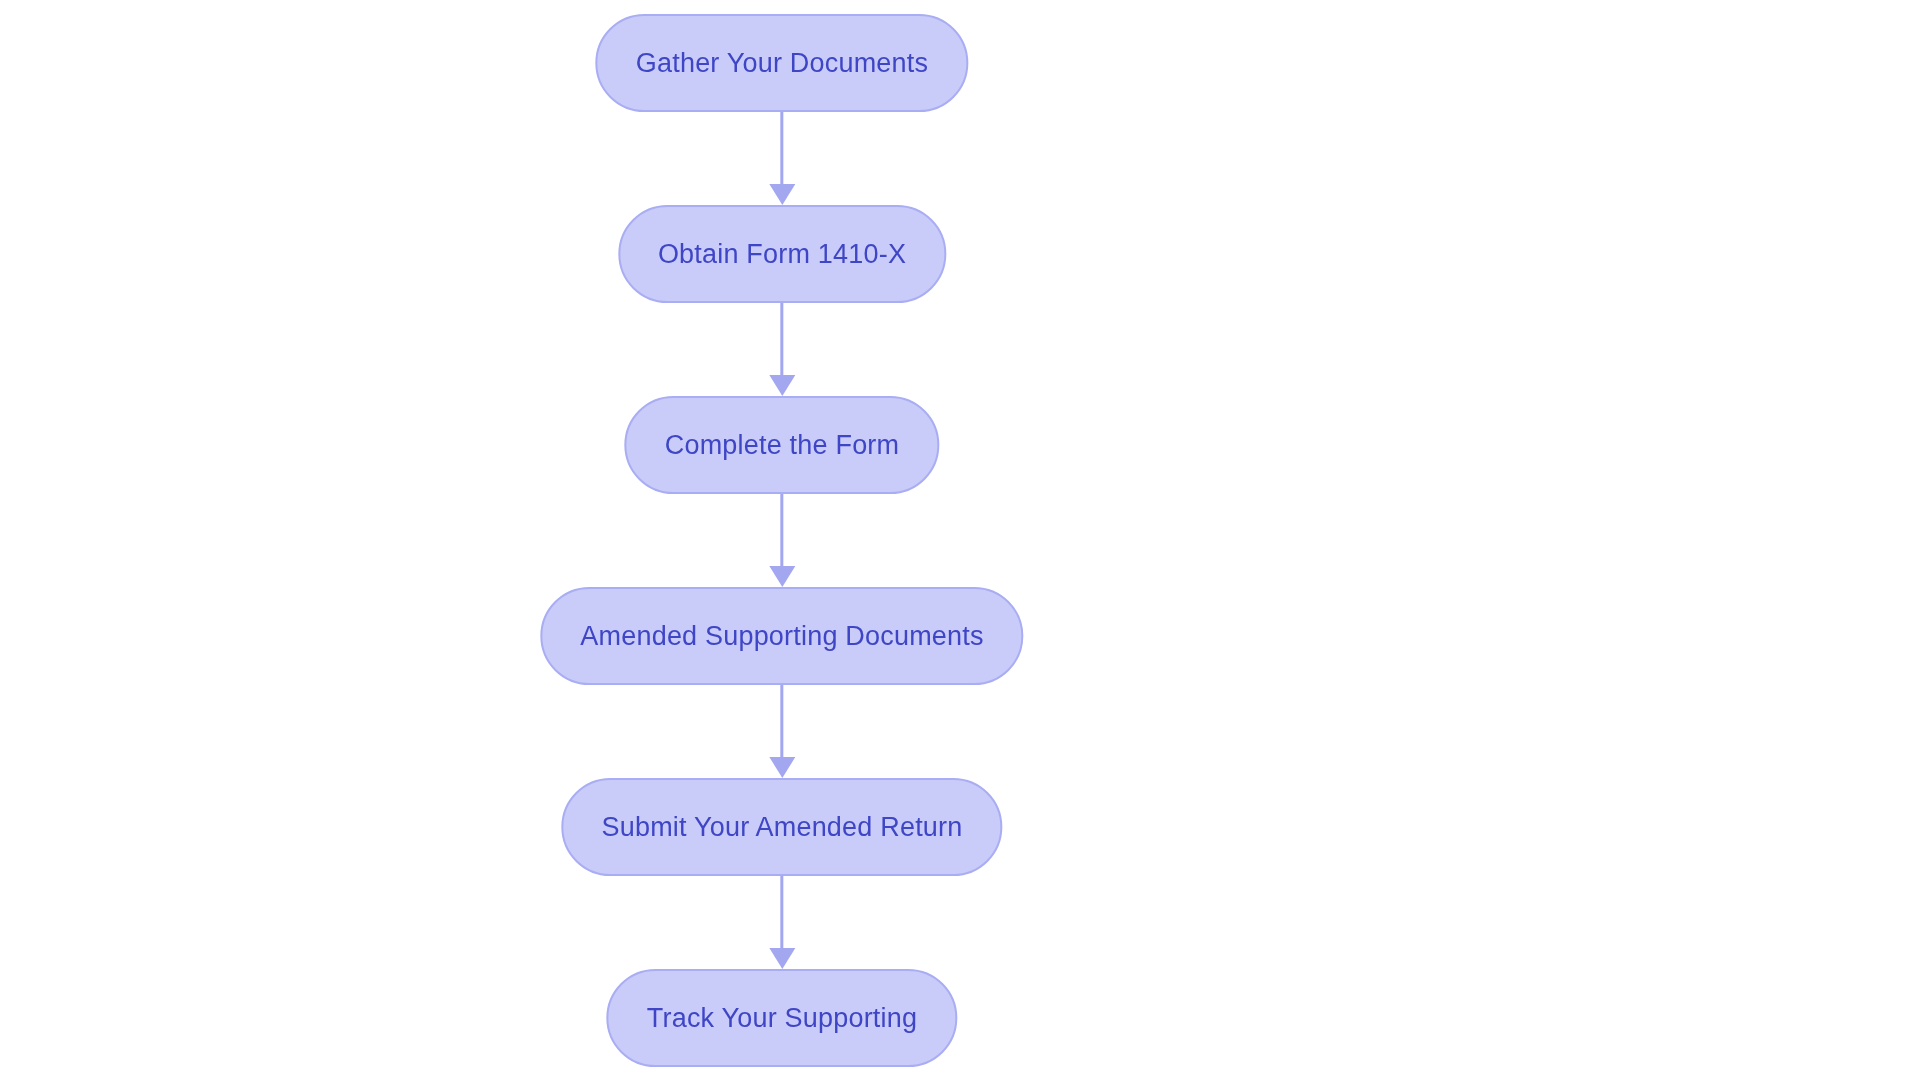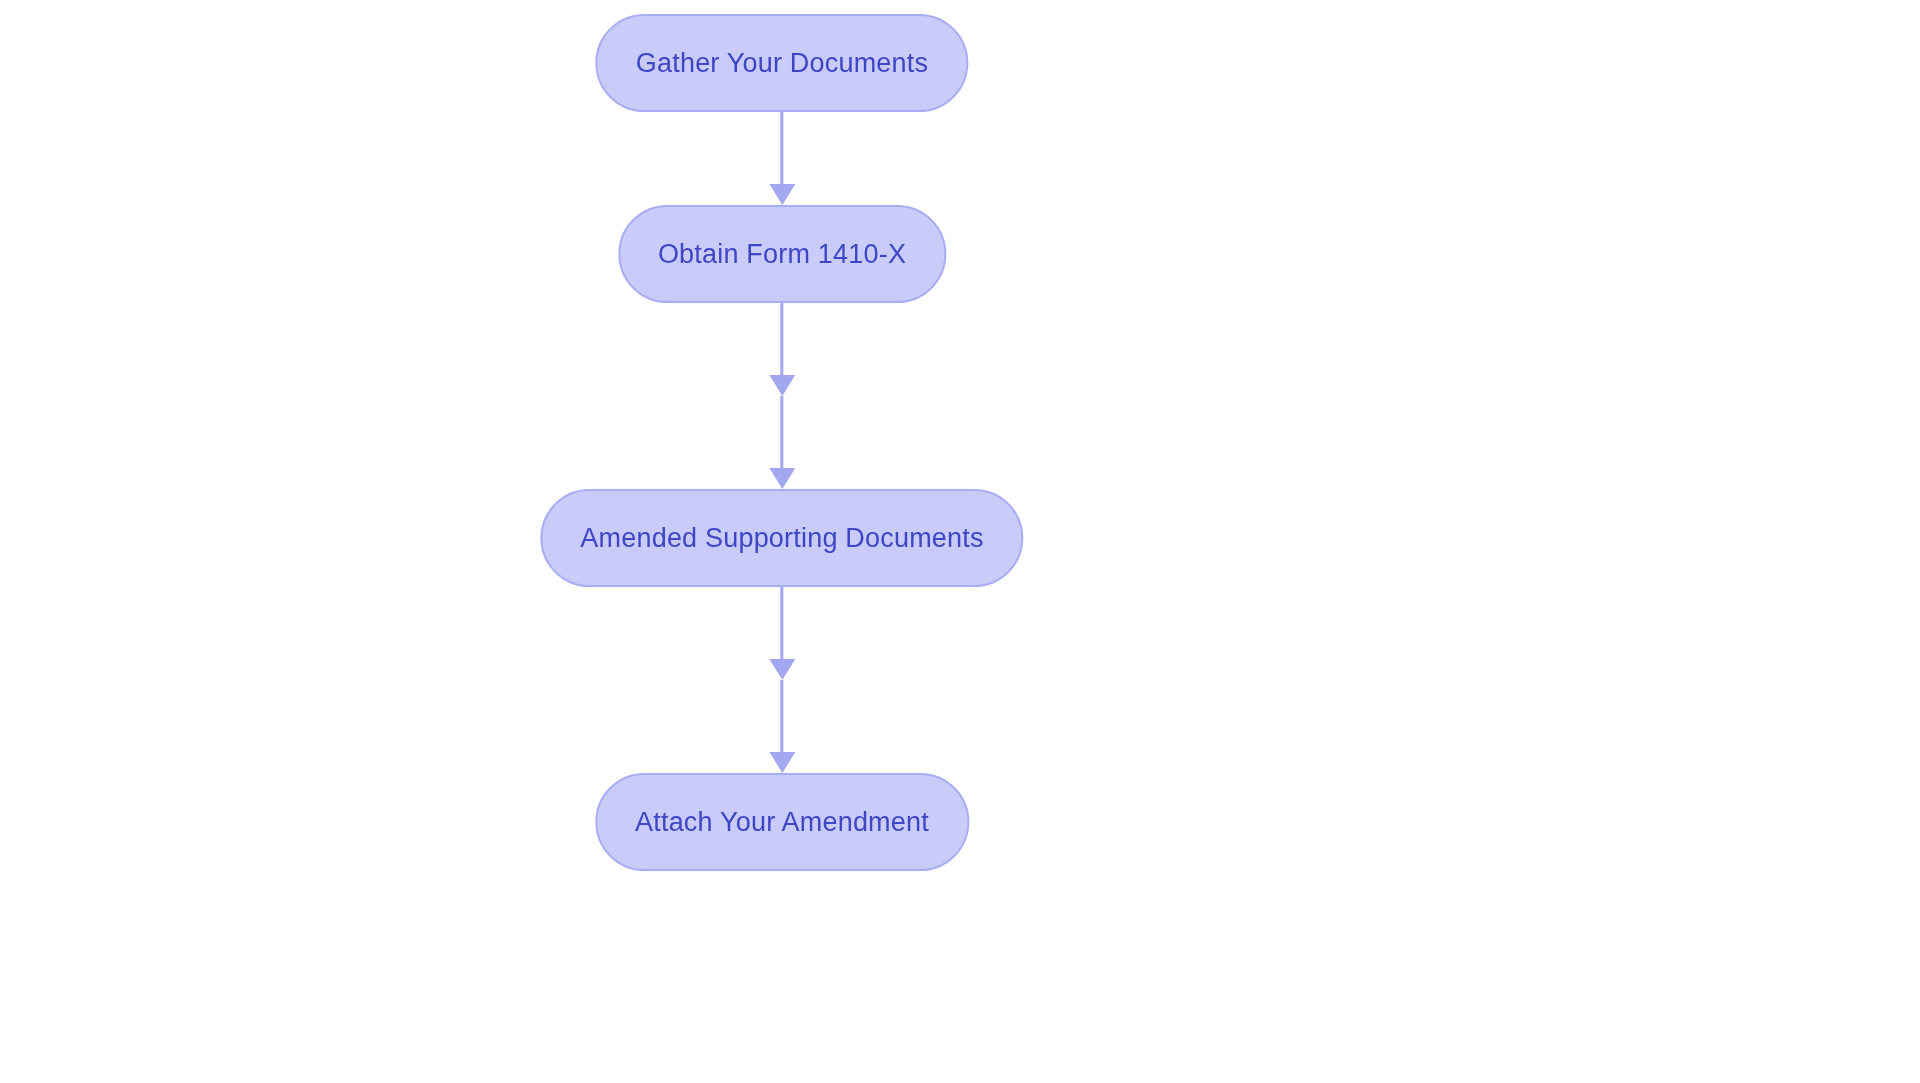--- a/index.html
+++ b/index.html
@@ -86,39 +86,45 @@
 
     <div class="node">
       <span>Obtain Form 1410-X</span>
     </div>
 
     <div class="arrow">
       <div class="line"></div>
       <div class="head"></div>
     </div>
 
+    <div class="node">
+      <span>Complete the Form</span>
+    </div>
 
     <div class="arrow">
       <div class="line"></div>
       <div class="head"></div>
     </div>
 
     <div class="node">
       <span>Amended Supporting Documents</span>
     </div>
 
     <div class="arrow">
       <div class="line"></div>
       <div class="head"></div>
     </div>
 
+    <div class="node">
+      <span>Submit Your Amended Return</span>
+    </div>
 
     <div class="arrow">
       <div class="line"></div>
       <div class="head"></div>
     </div>
 
     <div class="node">
-      <span>Attach Your Amendment</span>
+      <span>Track Your Supporting</span>
     </div>
 
   </div>
 </div>
 
 </body></html>

